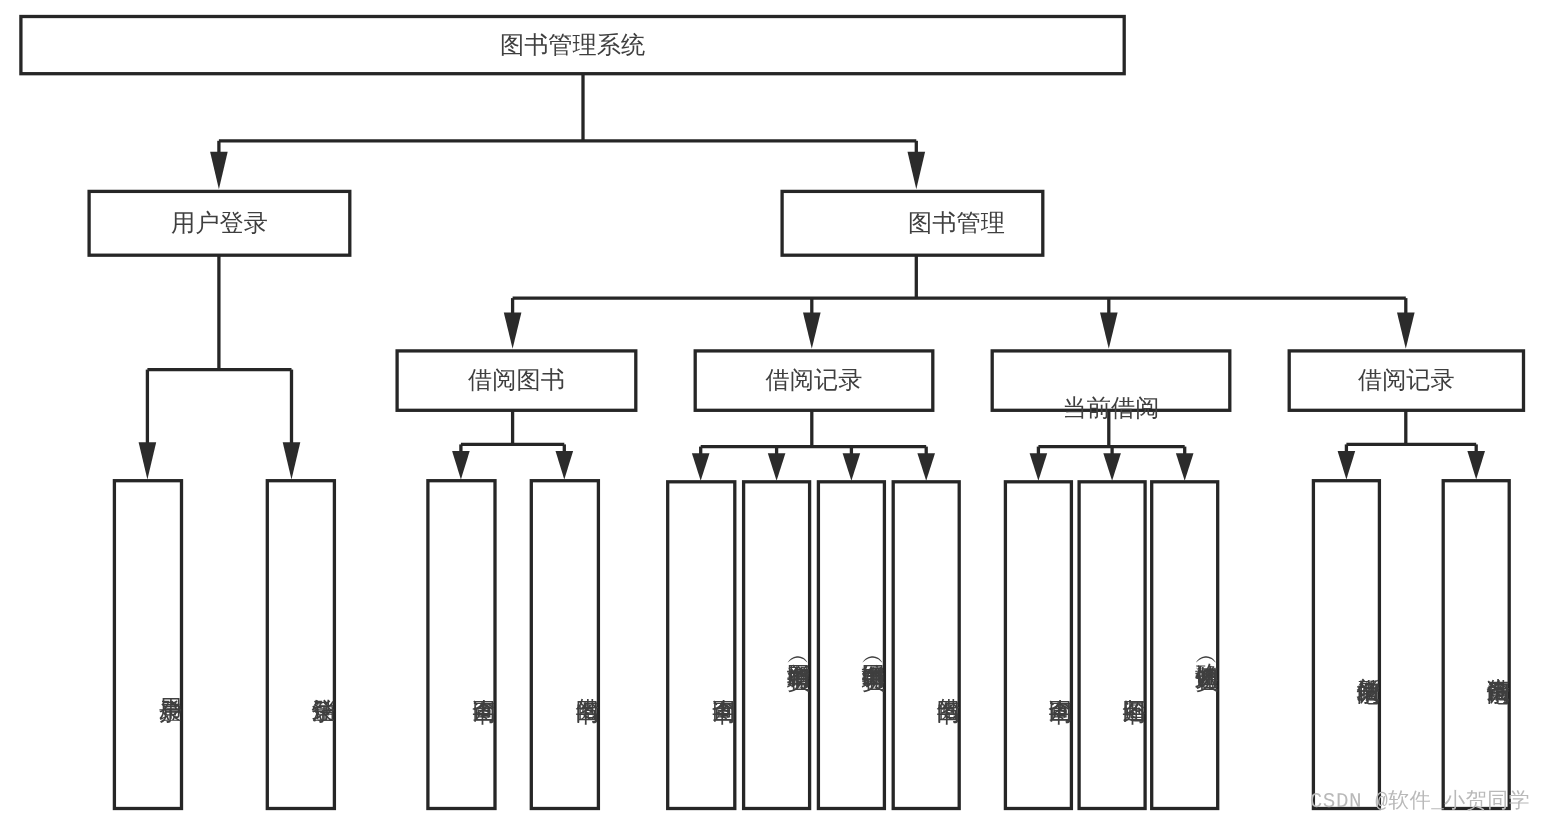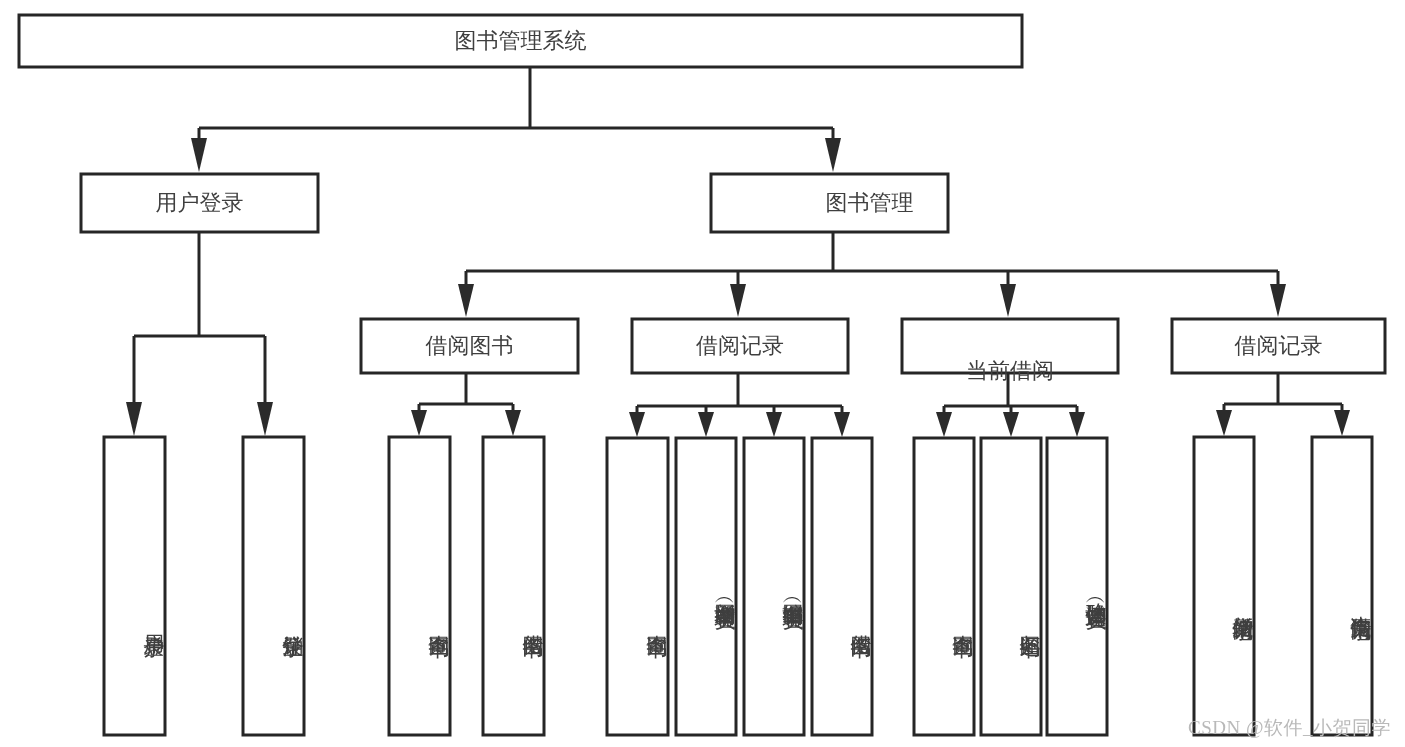--- a/index.html
+++ b/index.html
@@ -69,21 +69,21 @@
     align-items: center;
     justify-content: center;
     white-space: nowrap;
     pointer-events: none;
     user-select: none;
   }
   #watermark {
     position: absolute;
     right: 12px;
     bottom: 6px;
-    font-family: Liberation Serif, serif;
+    font-family: Liberation Mono, monospace;
     font-size: 19px;
     color: #b9b9b9;
     letter-spacing: 0.5px;
     white-space: nowrap;
     user-select: none;
   }
 </style>
 </head>
 <body>
 

